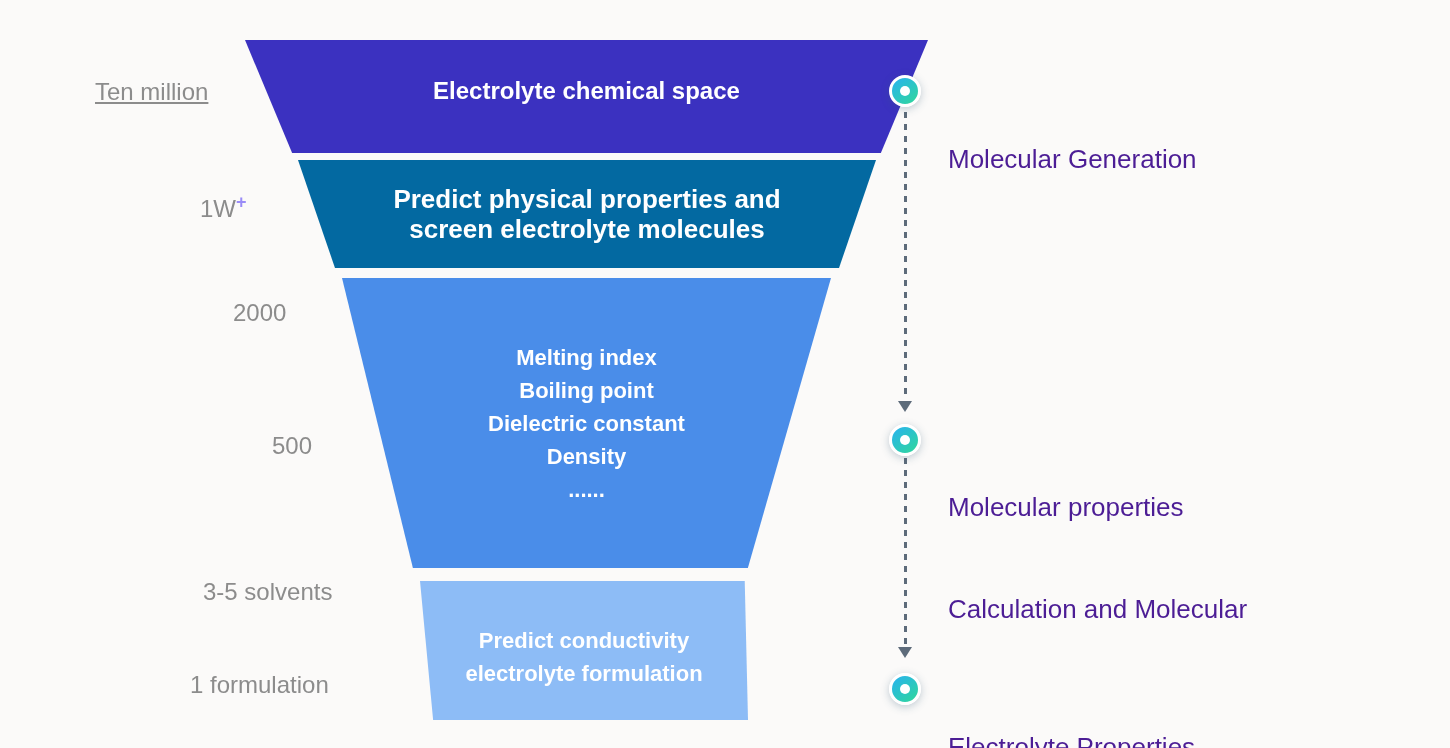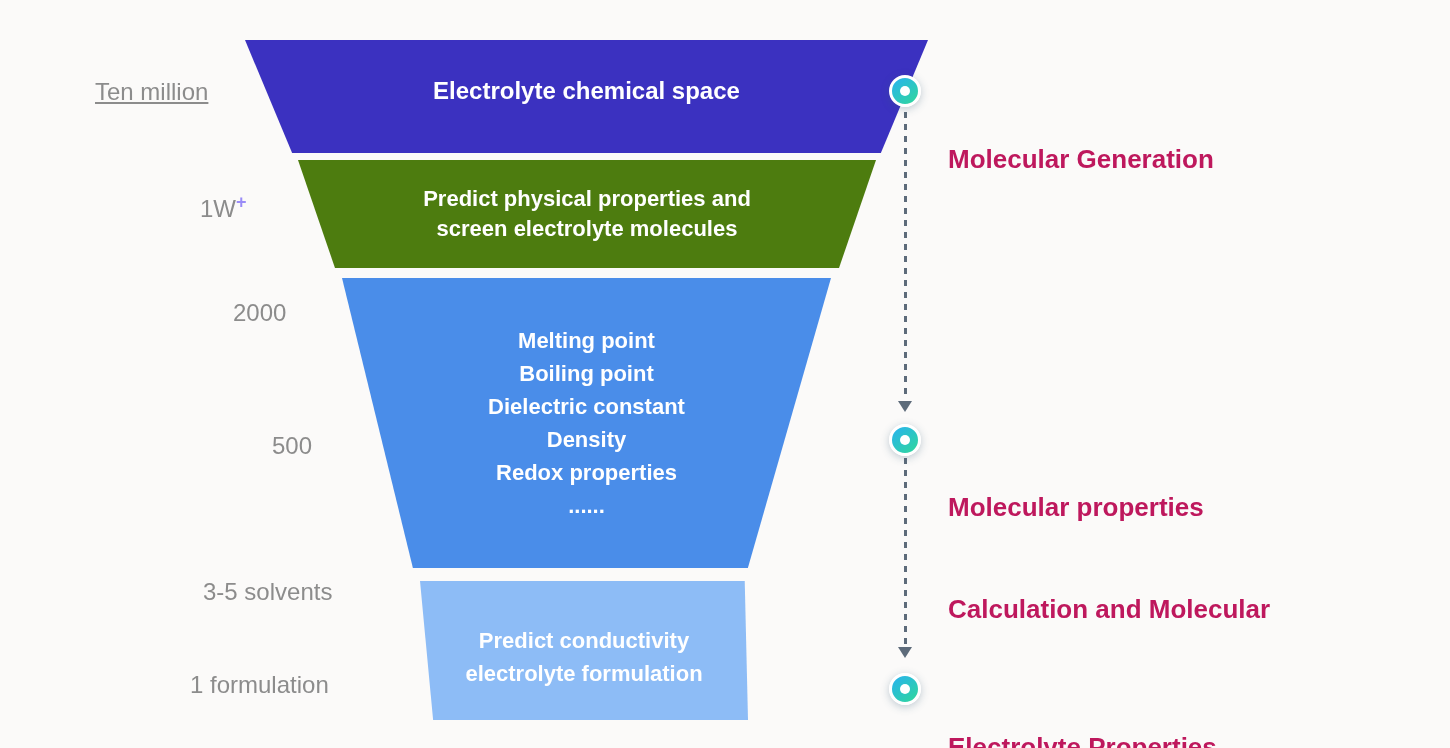--- a/index.html
+++ b/index.html
@@ -15,23 +15,23 @@
     color:#ffffff; font-weight:700; text-align:center;
   }
   .seg-1 {
     left:245px; top:40px; width:683px; height:113px;
     background:#3b31c0;
     clip-path:polygon(0 0, 100% 0, 93.1% 100%, 6.9% 100%);
     font-size:24px; padding-bottom:12px; box-sizing:border-box;
   }
   .seg-2 {
     left:298px; top:160px; width:578px; height:108px;
-    background:#4d7c0f;
+    background:#0369a1;
     clip-path:polygon(0 0, 100% 0, 93.6% 100%, 6.4% 100%);
-    font-size:22px; line-height:30px;
+    font-size:26px; line-height:30px;
   }
   .seg-3 {
     left:342px; top:278px; width:489px; height:290px;
     background:#4a8de9;
     clip-path:polygon(0 0, 100% 0, 83% 100%, 14.5% 100%);
     font-size:22px; line-height:33px;
   }
   .seg-4 {
     left:420px; top:581px; width:328px; height:139px;
     background:#8dbcf6;
@@ -71,47 +71,46 @@
     box-shadow:0 2px 8px rgba(50,90,120,0.30);
   }
   .marker-1 { top:75px; }
   .marker-2 { top:424px; }
   .marker-3 { top:673px; }
   .marker .hole {
     position:absolute; left:8px; top:8px; width:10px; height:10px;
     border-radius:50%; background:#ffffff;
   }
   .step-label {
-    position:absolute; left:948px; color:#be185d;
-    font-size:26px; font-weight:700; line-height:34px; white-space:pre-wrap;
+    position:absolute; left:948px; color:#4c1d95;
+    font-size:26px; font-weight:400; line-height:34px; white-space:pre-wrap;
   }
   .step-1 { top:74px; }
   .step-2 { top:422px; }
   .step-3 { top:662px; }
 </style>
 </head>
 <body>
 
 <div class="canvas">
 
   <div class="seg seg-1">
     <div>Electrolyte chemical space</div>
   </div>
 
   <div class="seg seg-2">
     <div>Predict physical properties and</div>
     <div>screen electrolyte molecules</div>
   </div>
 
   <div class="seg seg-3">
-    <div>Melting point</div>
+    <div>Melting index</div>
     <div>Boiling point</div>
     <div>Dielectric constant</div>
     <div>Density</div>
-    <div>Redox properties</div>
     <div>......</div>
   </div>
 
   <div class="seg seg-4">
     <div>Predict conductivity</div>
     <div>electrolyte formulation</div>
   </div>
 
   <div class="scale-label lbl-ten-million">Ten million</div>
   <div class="scale-label lbl-1w"><span>1W</span><sup>+</sup></div>

